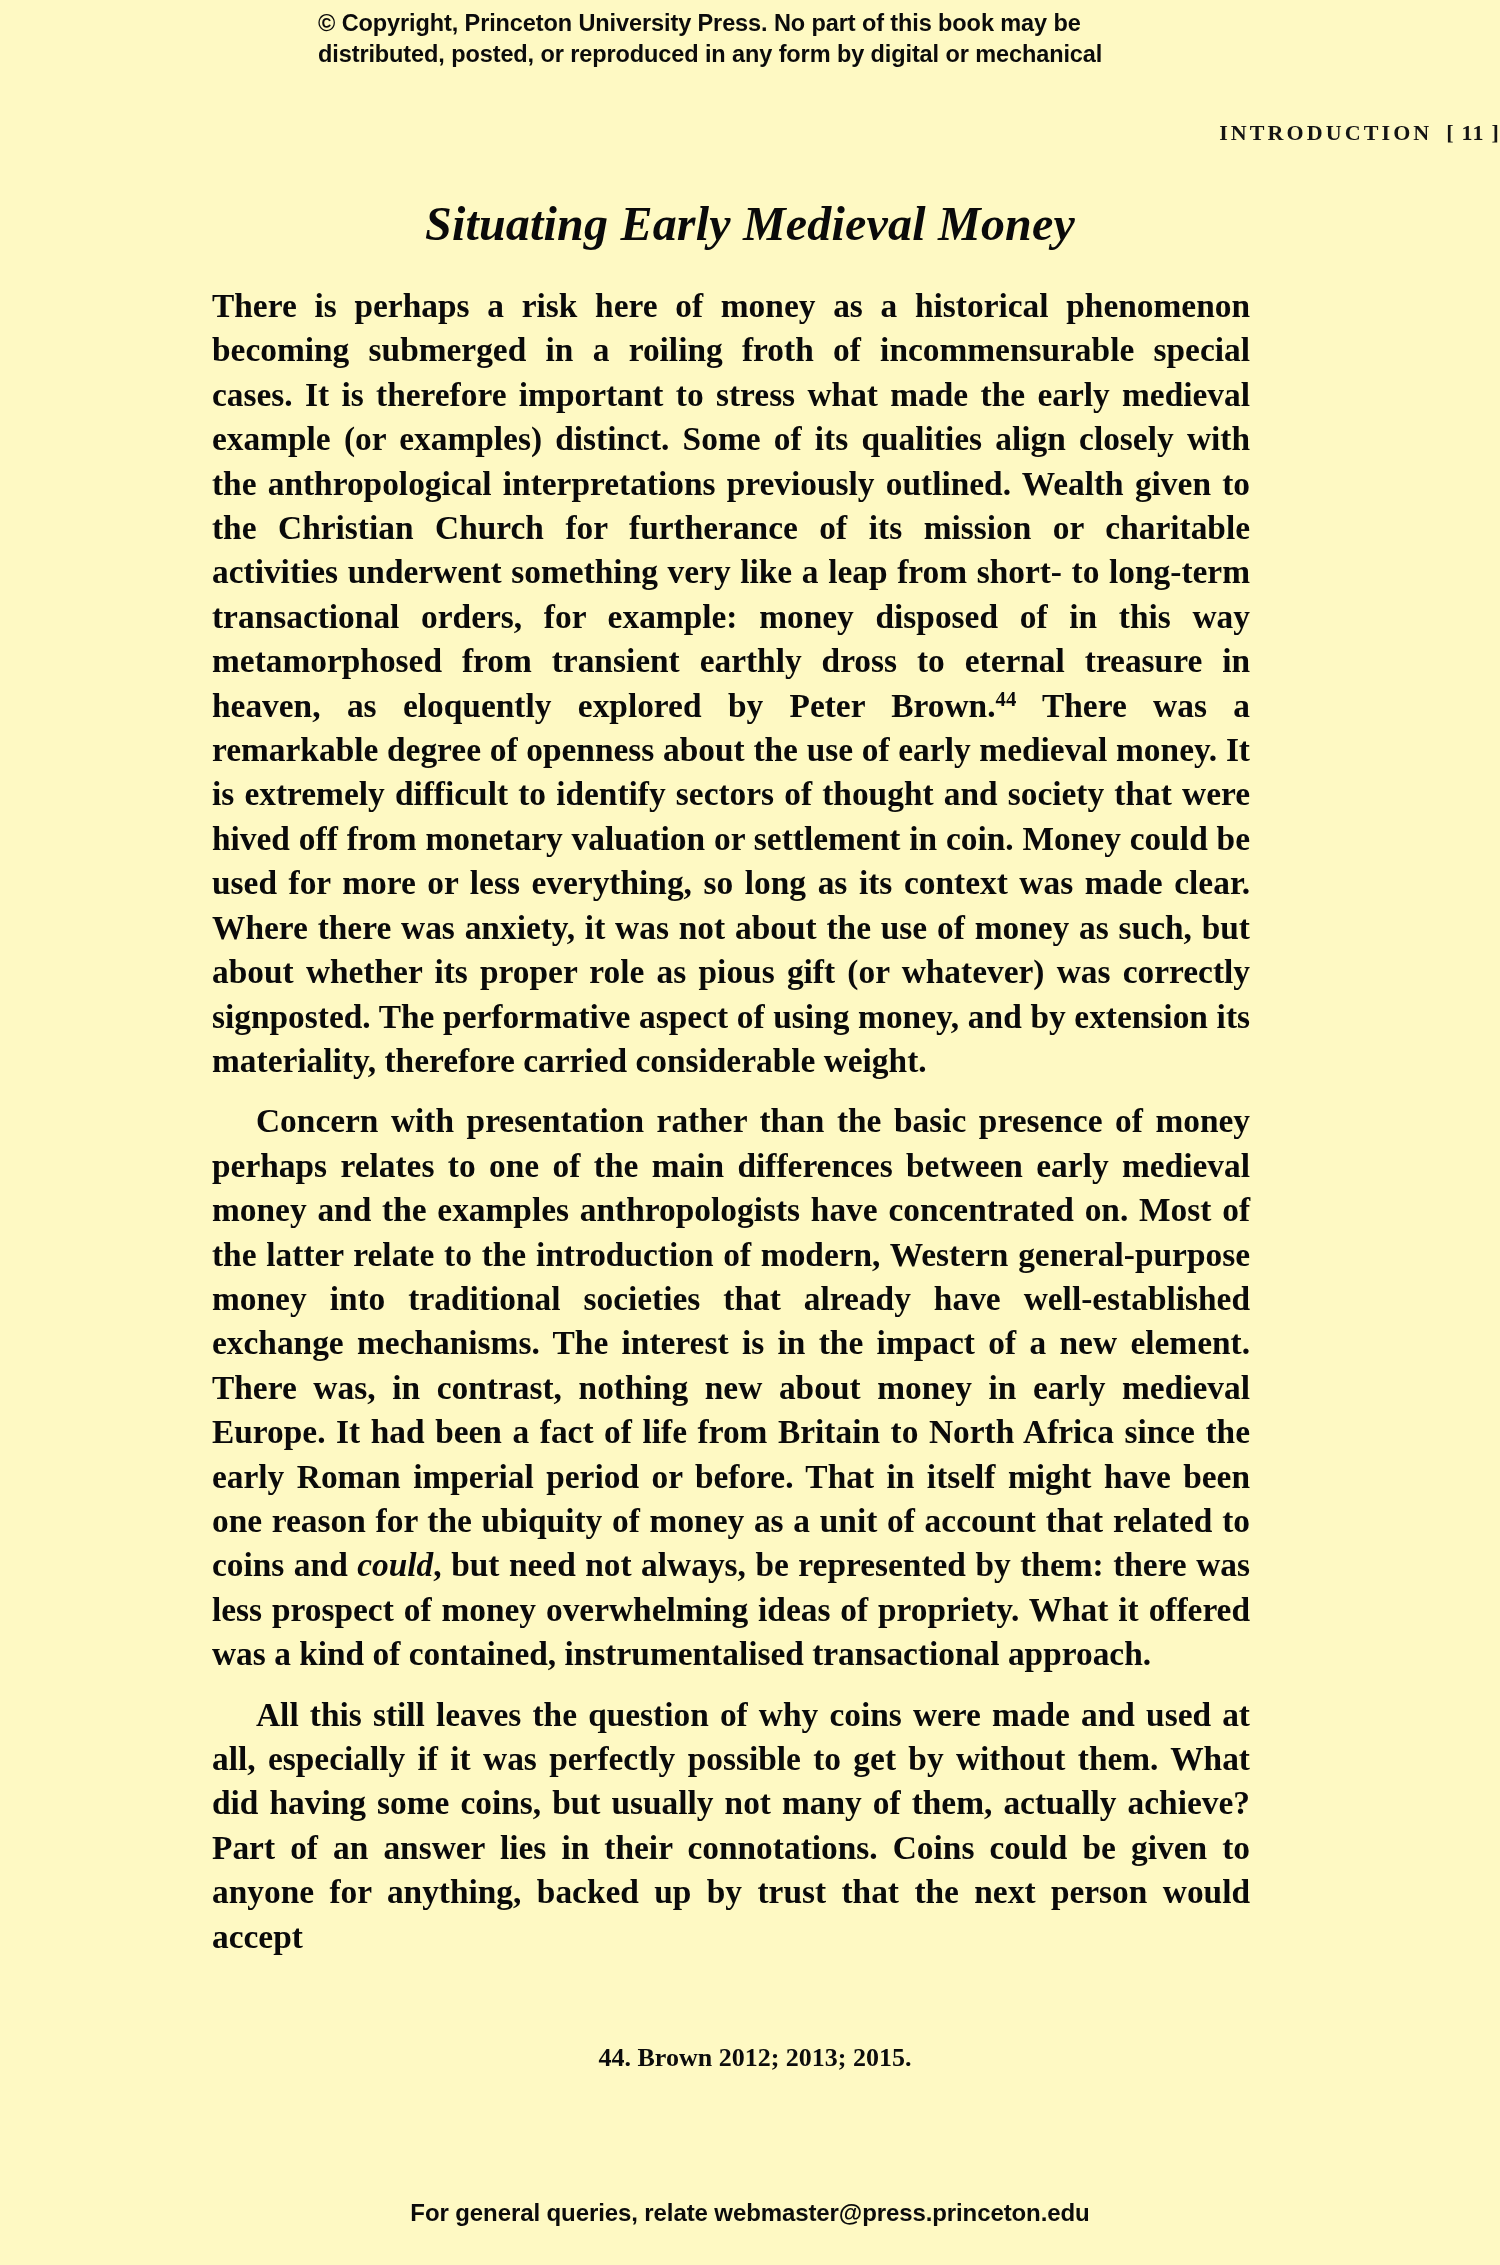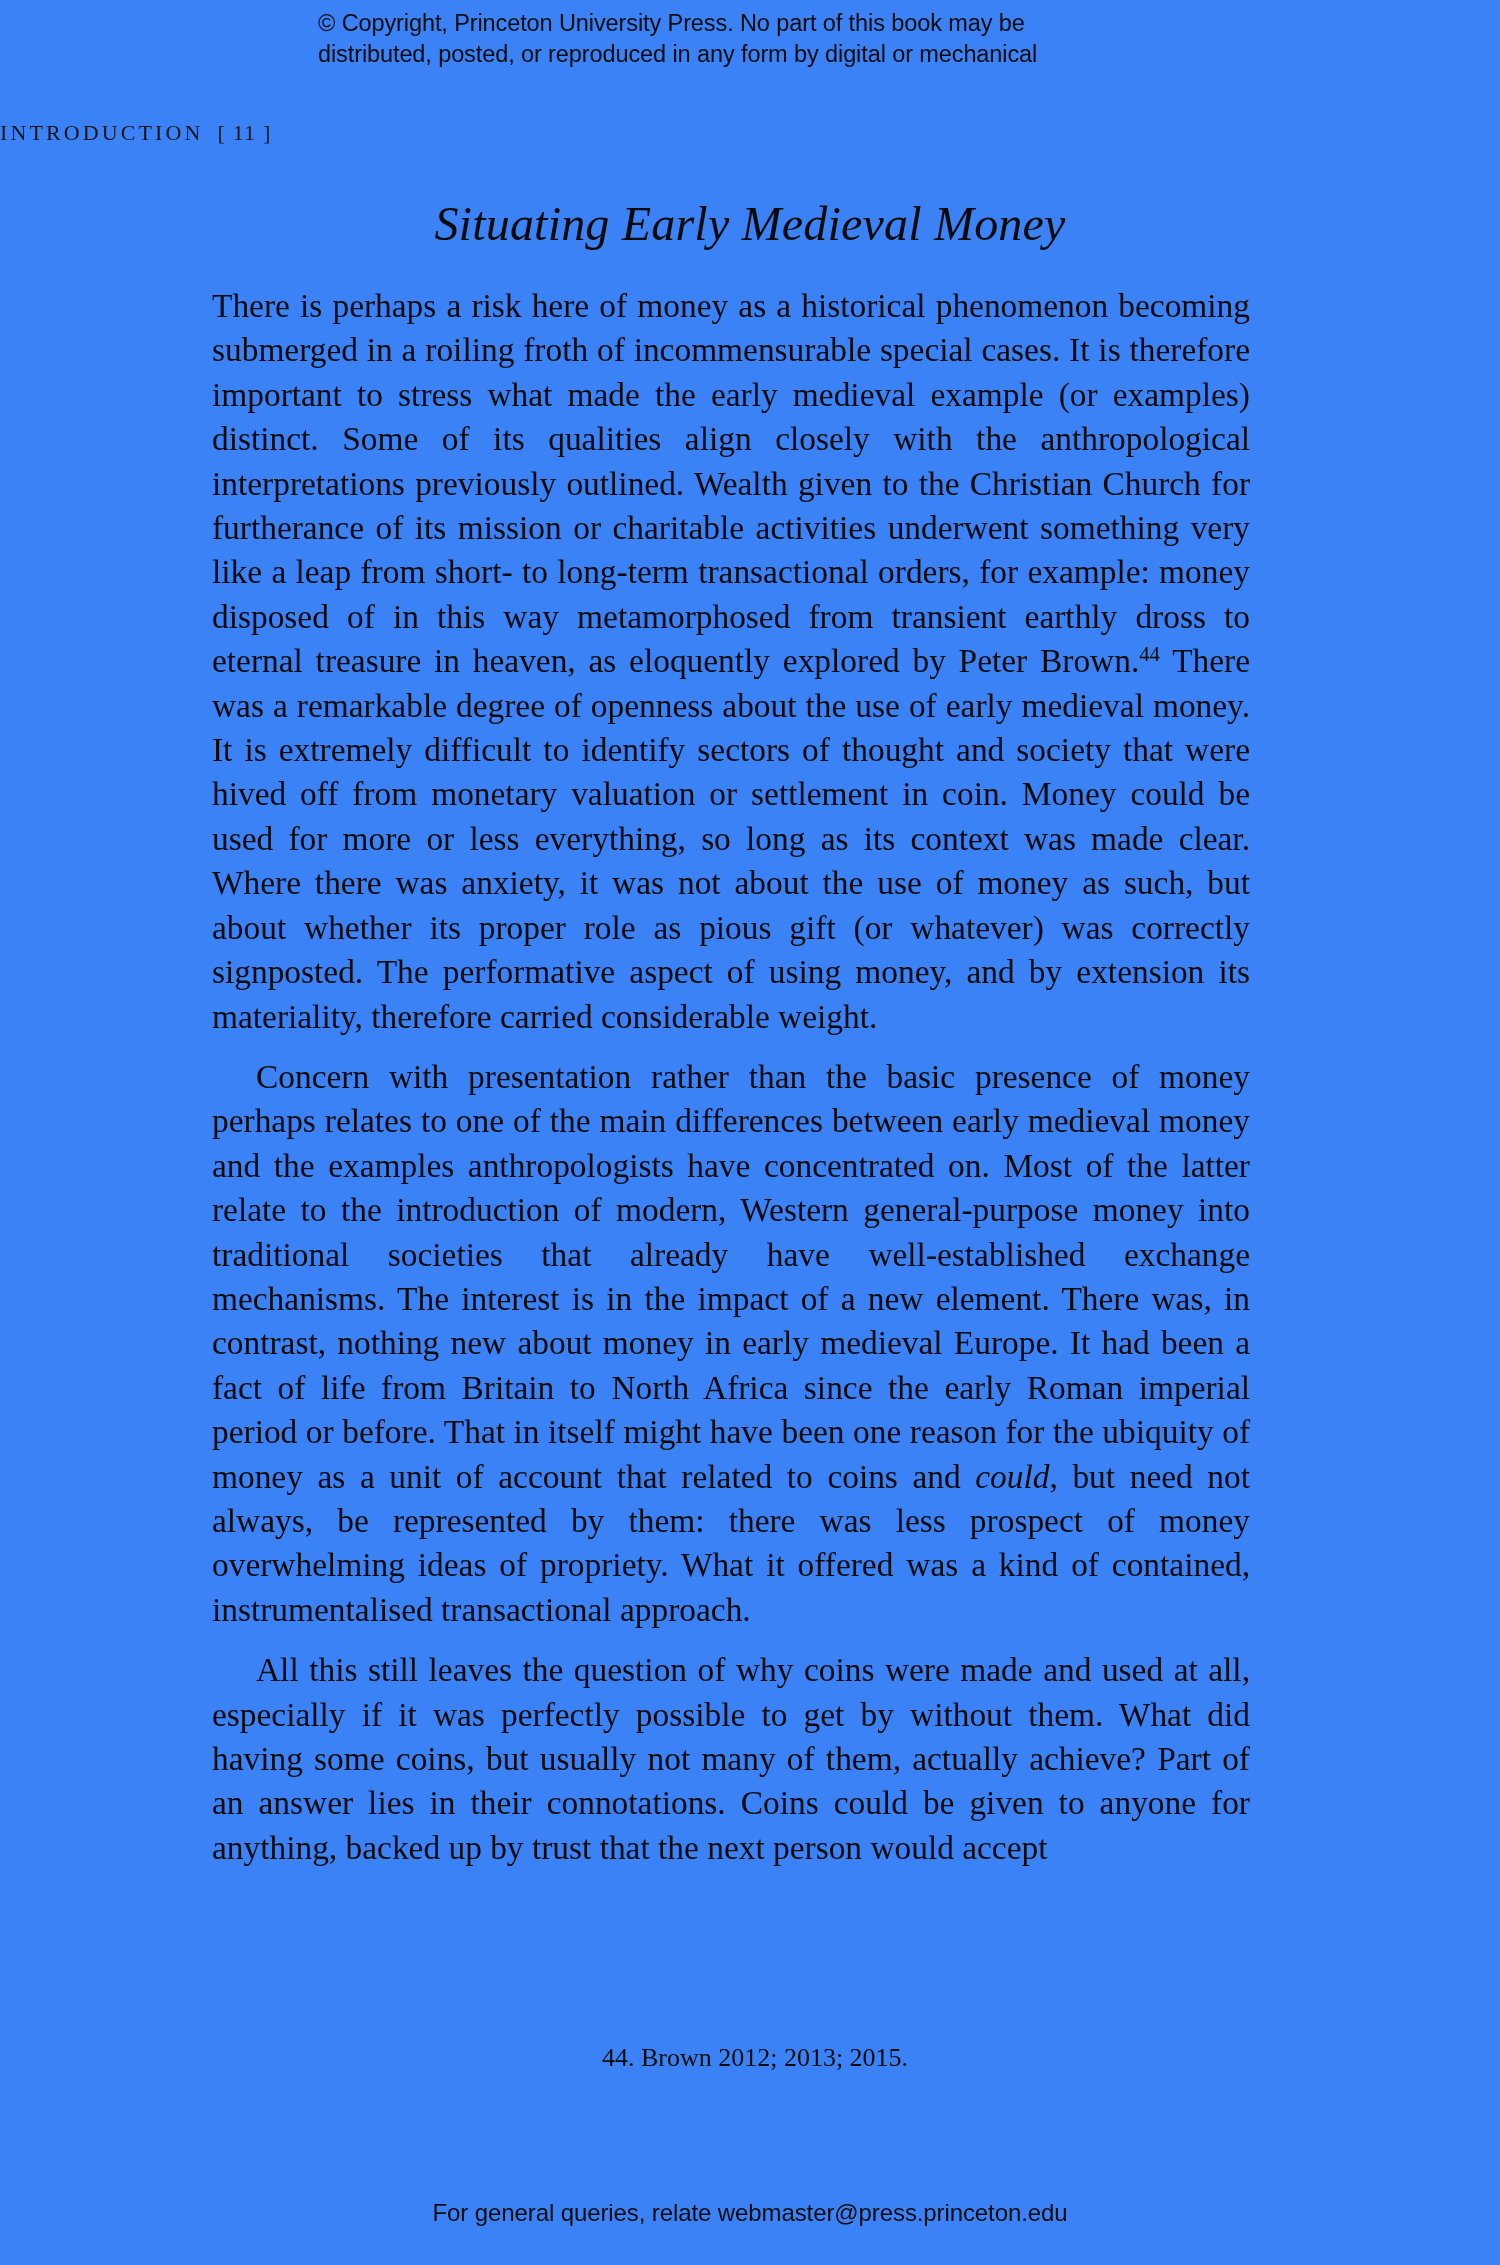--- a/index.html
+++ b/index.html
@@ -12,21 +12,22 @@
     height: 2265px;
     position: relative;
     font-family: "Liberation Serif", serif;
     color: #000000;
     overflow: hidden;
   }
 
   .page {
     position: absolute;
     inset: 0;
-    background: #3b82f6;
+    background: #fef9c3;
+    font-weight: bold;
   }
 
   
   .copyright {
     position: absolute;
     left: 318px;
     top: 8px;
     width: 880px;
     font-family: "Liberation Sans", sans-serif;
     font-size: 23.5px;
@@ -36,21 +37,21 @@
     letter-spacing: -0.1px;
   }
   .copyright div { white-space: nowrap; }
 
   
   .running-head {
     position: absolute;
     left: 0;
     right: 0;
     top: 120px;
-    text-align: left;
+    text-align: right;
     font-family: "Liberation Serif", serif;
     font-size: 22px;
     letter-spacing: 3.1px;
     color: #141414;
   }
   .running-head .folio {
     margin-left: 14px;
     letter-spacing: 1.2px;
   }
 

